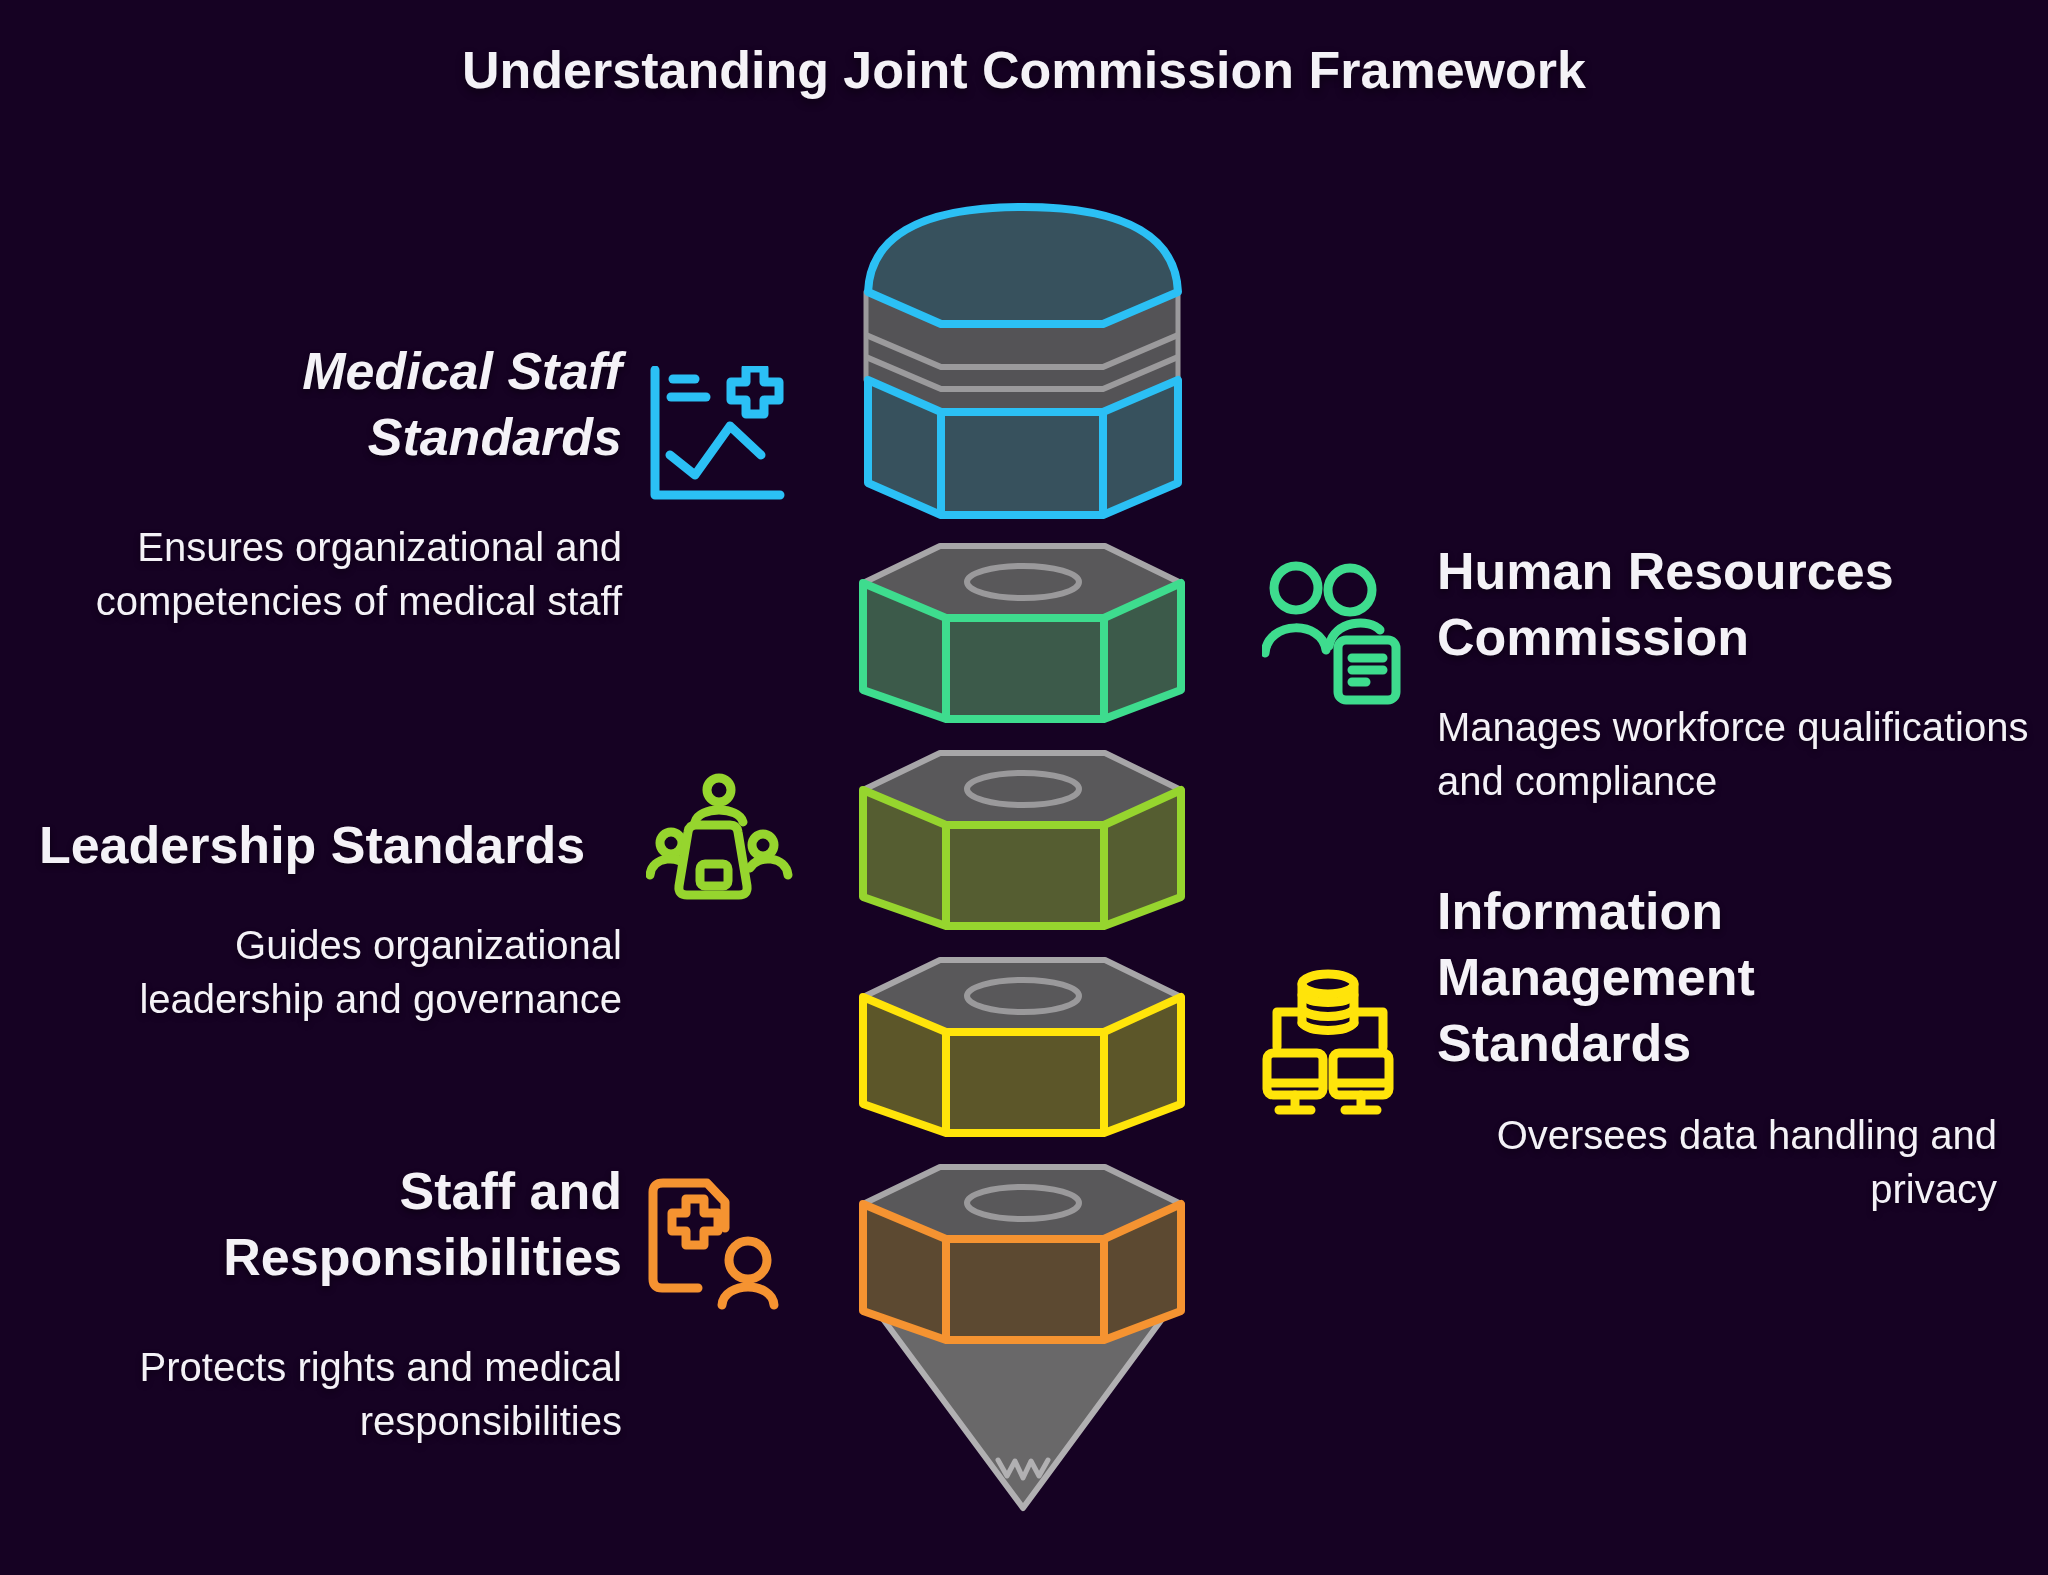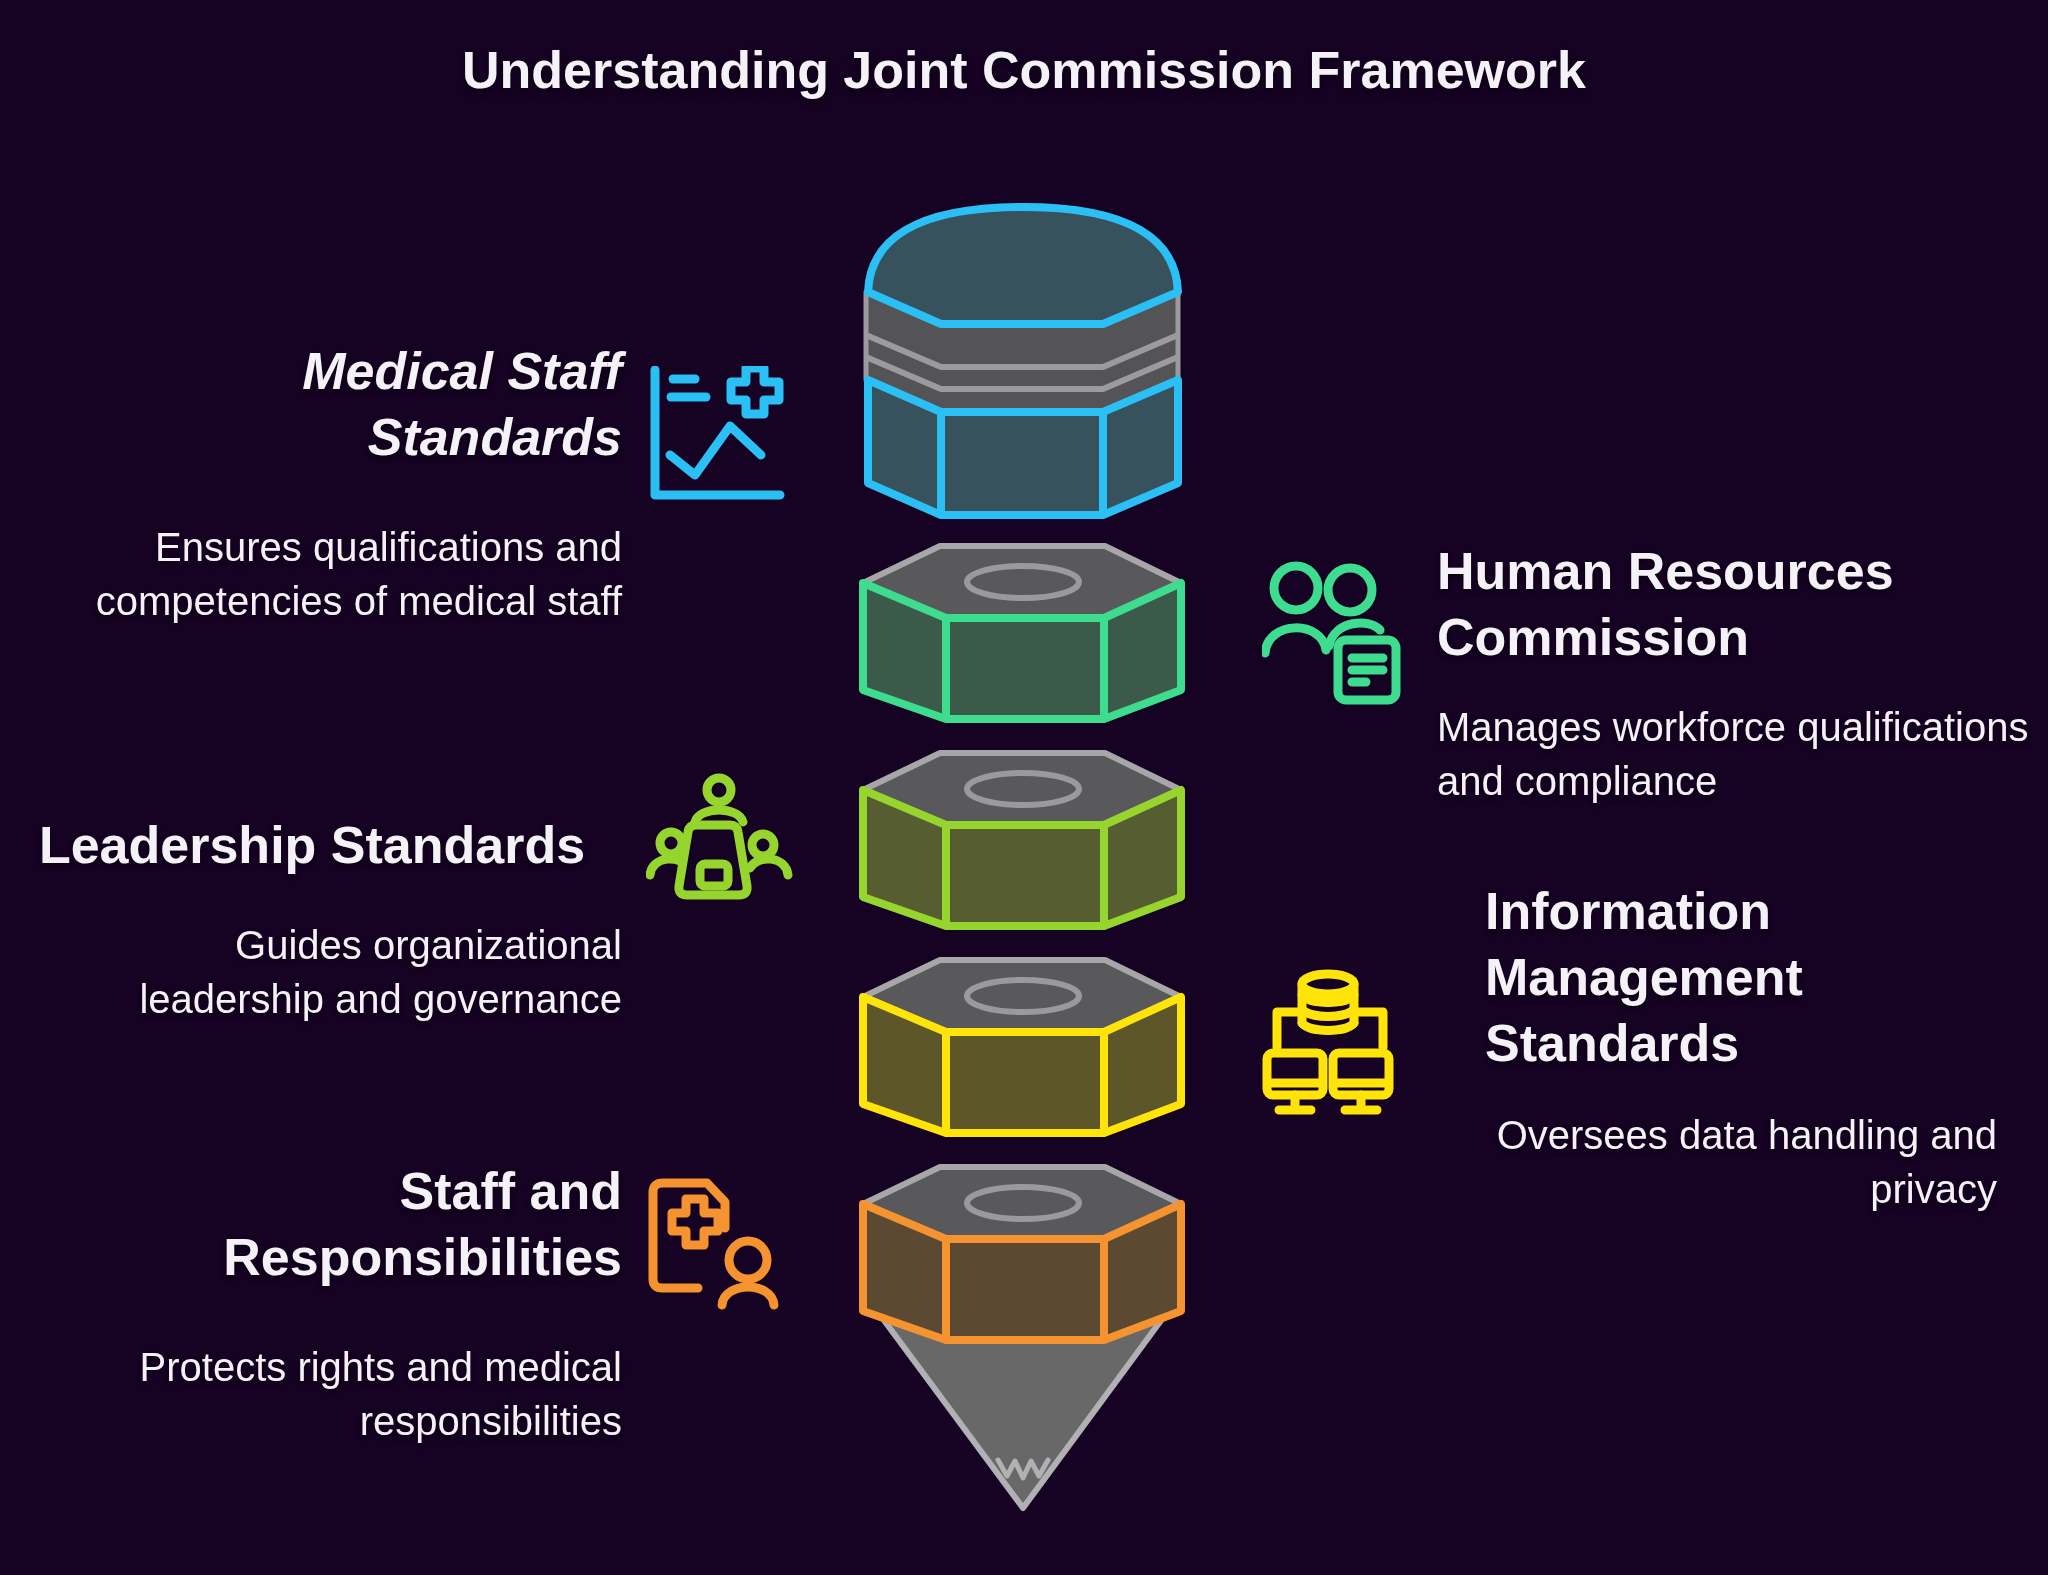--- a/index.html
+++ b/index.html
@@ -45,21 +45,21 @@
 
   #t-rights{left:142px;top:1158px;width:480px;}
   #i-rights{left:645px;top:1178px;width:140px;height:140px;}
   #d-rights{left:42px;top:1340px;width:580px;}
 
   
   #t-hr{left:1437px;top:538px;width:520px;}
   #i-hr{left:1262px;top:558px;width:150px;height:160px;}
   #d-hr{left:1437px;top:700px;width:620px;}
 
-  #t-info{left:1437px;top:878px;width:380px;margin-left:48px;}
+  #t-info{left:1437px;top:878px;width:380px;}
   #i-info{left:1262px;top:963px;width:140px;height:160px;}
   #d-info{left:1437px;top:1108px;width:560px;text-align:right;}
 
   #pencil{position:absolute;left:850px;top:195px;width:345px;height:1330px;}
 </style>
 </head>
 <body style="--background: #160223; --text: #f4f2f7; --blue: #2bc0f5; --spring-green: #3edc8e; --lime: #96d52e; --yellow: #ffe40a; --orange: #f59331; --gray-outline: #b1b0b2; --gray-face: #59585a;">
 
 <h1 class="title">Understanding Joint Commission Framework</h1>
 
@@ -94,21 +94,21 @@
 </svg>
 
 <h2 id="t-med" class="h ra">Medical Staff Standards</h2>
 <svg id="i-med" class="icon" viewBox="0 0 140 140" xmlns="http://www.w3.org/2000/svg">
   <path class="st-blue" d="M7 4 V129 H132"></path>
   <path class="st-blue" d="M25 13 H47"></path>
   <path class="st-blue" d="M23 31 H58"></path>
   <path class="st-blue" d="M98 2 h18 v14 h15 v18 h-15 v14 h-18 v-14 h-15 v-18 h15 Z"></path>
   <path class="st-blue" d="M22 89 L47 109 L82 60 L113 89"></path>
 </svg>
-<p id="d-med" class="d ra">Ensures qualifications and competencies of medical staff</p>
+<p id="d-med" class="d ra">Ensures organizational and competencies of medical staff</p>
 
 <svg id="i-hr" class="icon" viewBox="0 0 150 160" xmlns="http://www.w3.org/2000/svg">
   <circle class="st-green" cx="34" cy="30" r="22"></circle>
   <circle class="st-green" cx="88" cy="32" r="22"></circle>
   <path class="st-green" d="M3 95 C6 62 60 62 64 92"></path>
   <path class="st-green" d="M67 88 C72 62 108 60 118 72"></path>
   <rect class="st-green fill-bg" x="76" y="82" width="58" height="60" rx="8"></rect>
   <path class="st-green" d="M90 100 H121 M90 112 H121 M90 124 H104"></path>
 </svg>
 <h2 id="t-hr" class="h">Human Resources Commission</h2>

